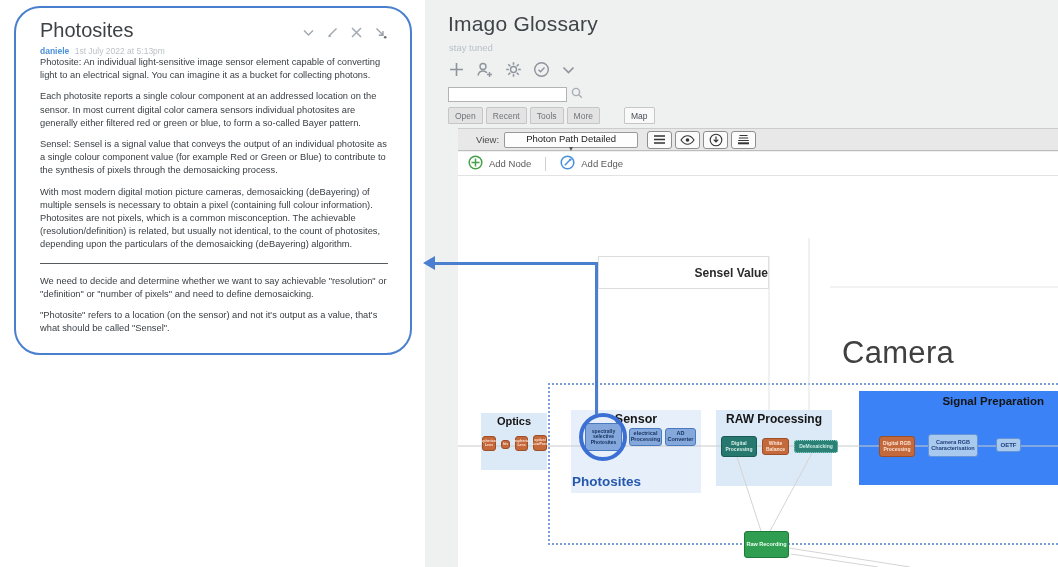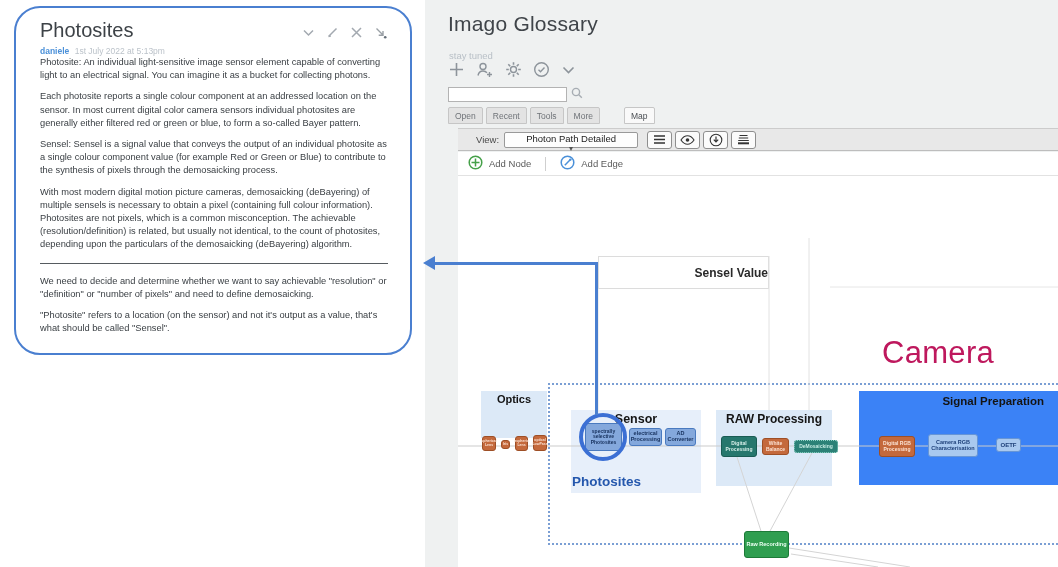--- a/index.html
+++ b/index.html
@@ -4,21 +4,21 @@
 <style>
   * { margin:0; padding:0; box-sizing:border-box; }
   html,body { background:#fff; }
   #app {
     position:relative; width:1058px; height:567px; overflow:hidden;
     font-family:"Liberation Sans", sans-serif; background:#fff;
   }
   
   .panel-bg { position:absolute; left:425px; top:0; width:633px; height:567px; background:#eff1f1; }
   .g-title { position:absolute; left:448px; top:12px; font-size:21px; font-weight:500; color:#3f4449; letter-spacing:.2px; }
-  .g-sub   { position:absolute; left:449px; top:42px; font-size:9.5px; color:#b9c0c7;margin-top:8px; }
+  .g-sub   { position:absolute; left:449px; top:42px; font-size:9.5px; color:#b9c0c7; }
   .icon-row { position:absolute; left:448px; top:61px; display:flex; gap:11px; align-items:center; }
   .icon-row svg { display:block; }
   .search-wrap { position:absolute; left:448px; top:85px; display:flex; align-items:center; gap:4px; }
   .search-input { width:119px; height:15px; border:1px solid #b3b3b3; background:#fff; font-size:9px; padding:0 3px; outline:none; border-radius:0; }
   .tabs { position:absolute; left:448px; top:107px; display:flex; gap:3px; align-items:flex-end; }
   .tab { font-size:8.5px; color:#6f7378; background:#e3e3e3; border:1px solid #c6c6c6; border-radius:2px 2px 0 0; padding:2.5px 6px; cursor:default; }
   .tab.active { background:#f9f9f9; color:#4a4e53;margin-left:21px; }
   .view-bar { position:absolute; left:458px; top:128px; width:600px; height:23px; background:#e8e8e8;
               border-top:1px solid #cccccc; border-bottom:1px solid #bdbdbd; display:flex; align-items:center; }
   .view-label { font-size:9.5px; color:#4a4a4a; margin-left:18px; }
@@ -40,25 +40,25 @@
   .byline { margin-top:2px; font-size:8.5px; }
   .byline .author { color:#4a90d9; font-weight:bold; }
   .byline .stamp { color:#bcc3ca; margin-left:3px; }
   .card-body { }
   .card-body p { font-size:9.3px; line-height:13.2px; color:#3b4045; margin-bottom:8px; }
   .card-hr { border-top:1.5px solid #565b60; margin:11px 0 11px 0; width:99%; }
   
   .abs { position:absolute; }
   .sensel-box { left:598px; top:256px; width:171px; height:33px; background:#fff; border:1px solid #dcdcdc;
                 display:flex; align-items:center; justify-content:flex-end; font-size:12px; font-weight:bold; color:#2a2a2a; z-index:6; }
-  .camera-label { left:842px; top:335px; font-size:31px; color:#be185d; z-index:6; letter-spacing:.3px;margin-left:40px; }
+  .camera-label { left:842px; top:335px; font-size:31px; color:#404040; z-index:6; letter-spacing:.3px; }
   .dashed-box { left:548px; top:383px; width:510px; height:162px; border:2px dotted #7b9fd4; border-right:none; z-index:4; }
   .gbox { background:#dce9f7; z-index:5; }
   .gbox .glabel { position:absolute; top:2px; left:0; right:0; text-align:center; font-weight:bold; color:#141414; }
-  .gbox-optics { left:481px; top:391px; width:66px; height:47px;padding-left:40px; }
+  .gbox-optics { left:481px; top:413px; width:66px; height:57px;padding-left:40px; }
   .gbox-sensor { left:571px; top:410px; width:130px; height:83px; background:#e7effa; }
   .gbox-raw    { left:716px; top:410px; width:116px; height:76px; }
   .gbox-signal { left:859px; top:391px; width:199px; height:94px; background:#3b82f6; }
   .gbox-signal .glabel { text-align:right; right:14px; left:auto; top:4px; }
   .edges-svg { left:458px; top:176px; width:600px; height:391px; z-index:7; }
   .node { position:absolute; display:flex; align-items:center; justify-content:center; text-align:center;
           border-radius:3px; font-weight:bold; z-index:10; line-height:1.05; padding:1px; }
   .n-orange { background:#c4693c; border:1px solid #9e4f26; color:#fbe3d4; }
   .n-blue { background:#84a8dc; border:1px solid #4a7abf; color:#16305c; }
   .n-teal { background:#26776d; border:1px solid #1a5c54; color:#d6efe9; }

